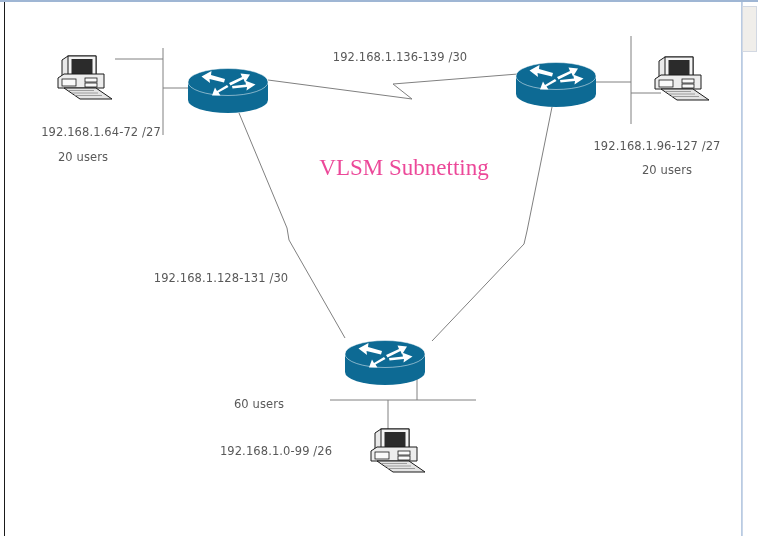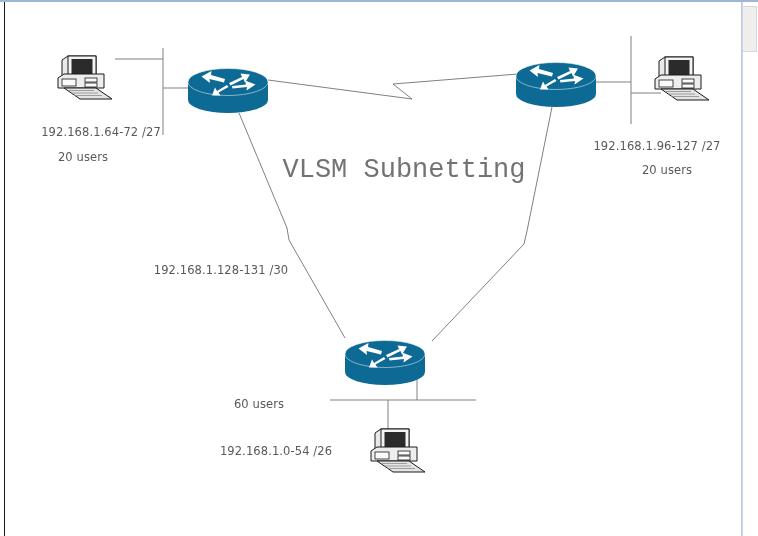--- a/index.html
+++ b/index.html
@@ -66,23 +66,23 @@
     font-family: "DejaVu Sans", "Liberation Sans", sans-serif;
     white-space: pre;
     letter-spacing: 0.1px;
   }
   .lbl.centered {
     transform: translateX(-50%);
     text-align: center;
   }
   .title {
     position: absolute;
-    color: #737373;
-    font-size: 27px;
-    font-family: Liberation Mono, monospace;
+    color: #ec4899;
+    font-size: 23px;
+    font-family: Liberation Serif, serif;
     white-space: pre;
     transform: translateX(-50%);
   }
 </style>
 </head>
 <body>
 
 <div id="app">
 
   <div class="edge-top"></div>
@@ -151,34 +151,35 @@
     <use href="#pc-symbol" x="0" y="0" transform="translate(679,83)"></use>
     <use href="#pc-symbol" x="0" y="0" transform="translate(395,455)"></use>
 
     <use href="#router-symbol" x="0" y="0" transform="translate(228,88)"></use>
     <use href="#router-symbol" x="0" y="0" transform="translate(556,82)"></use>
     <use href="#router-symbol" x="0" y="0" transform="translate(385,360)"></use>
   </svg>
 
   <div class="title" style="left:404px; top:155px;">VLSM Subnetting</div>
 
+  <div class="lbl centered" style="left:400px; top:50px;">192.168.1.136-139 /30</div>
 
   <div class="lbl centered" style="left:101px; top:125px;">192.168.1.64-72 /27</div>
 
   <div class="lbl centered" style="left:83px; top:150px;">20 users</div>
 
   <div class="lbl centered" style="left:657px; top:139px;">192.168.1.96-127 /27</div>
 
   <div class="lbl centered" style="left:667px; top:163px;">20 users</div>
 
-  <div class="lbl centered" style="left:221px; top:263px;">192.168.1.128-131 /30</div>
+  <div class="lbl centered" style="left:221px; top:271px;">192.168.1.128-131 /30</div>
 
 
   <div class="lbl centered" style="left:259px; top:397px;">60 users</div>
 
-  <div class="lbl centered" style="left:276px; top:444px;">192.168.1.0-54 /26</div>
+  <div class="lbl centered" style="left:276px; top:444px;">192.168.1.0-99 /26</div>
 
   <div class="scroll-gap"></div>
   <div class="scroll-track">
     <div class="scroll-thumb"></div>
   </div>
 
 </div>
 
 </body></html>

